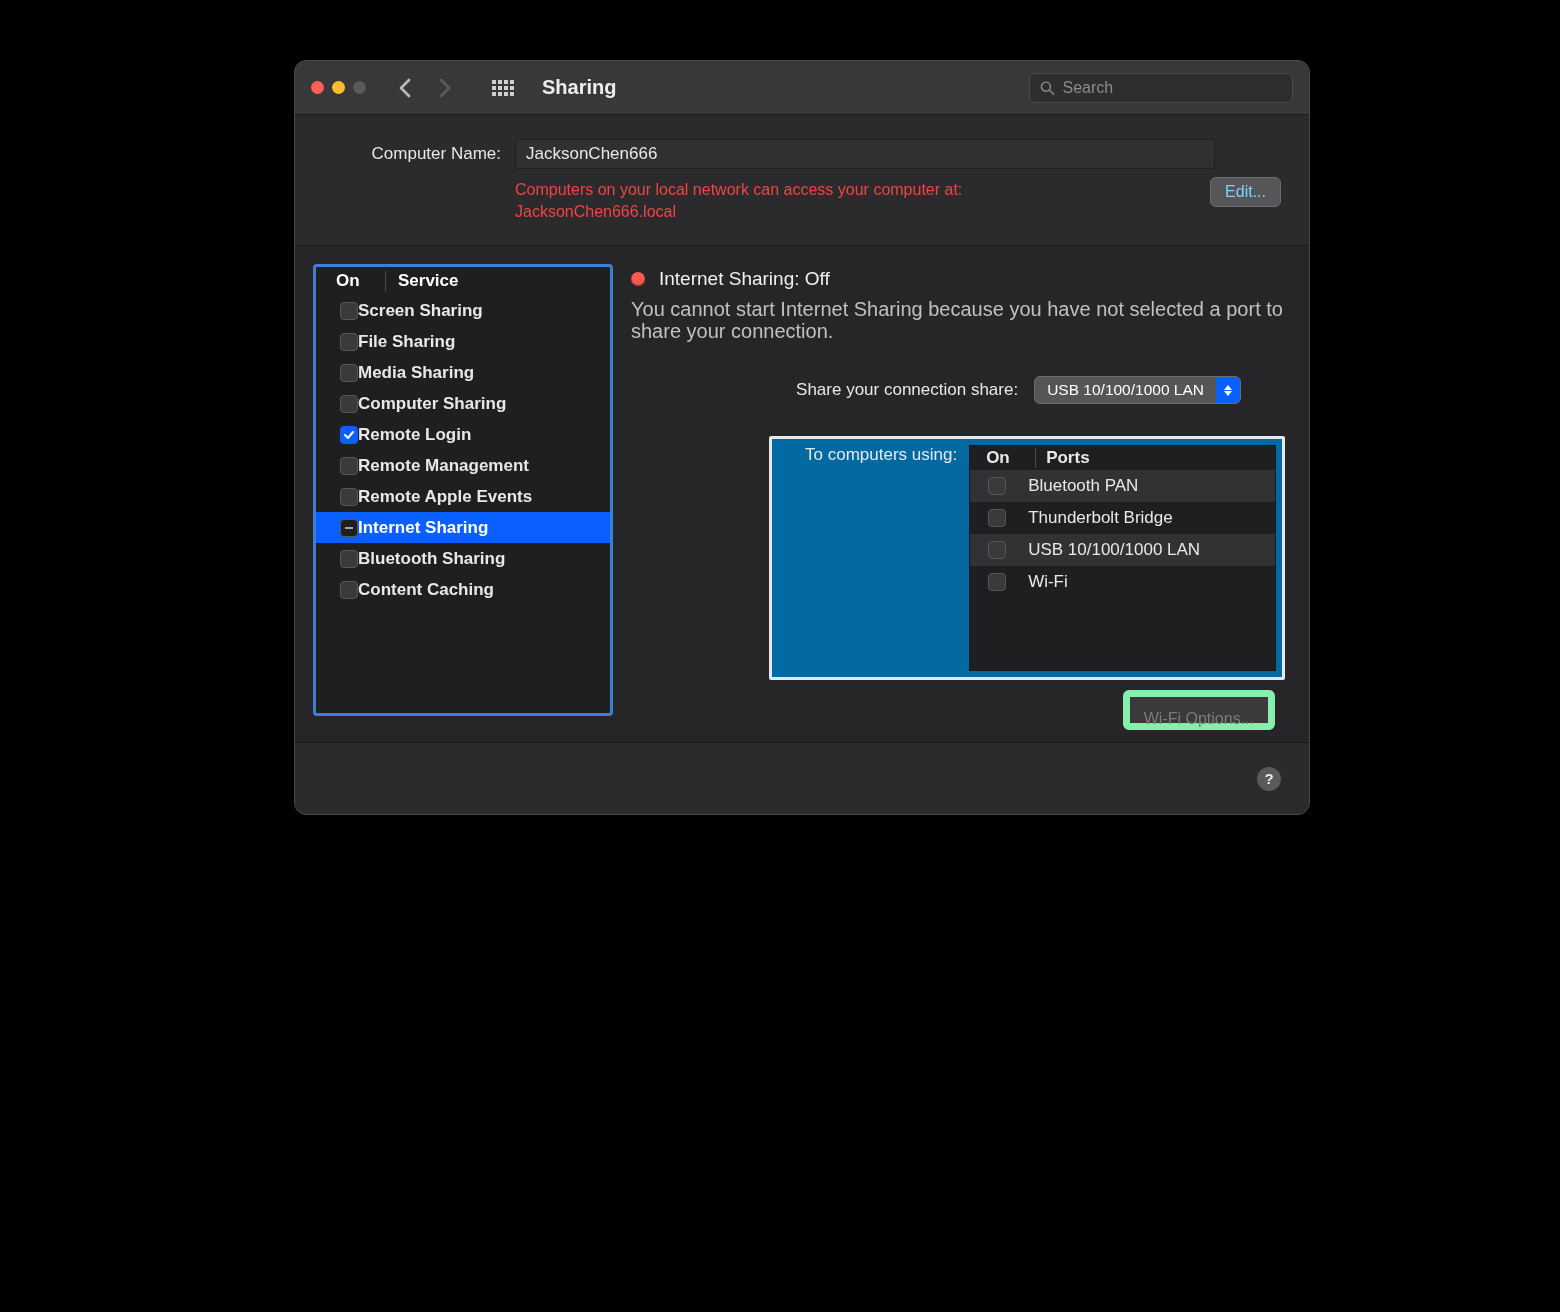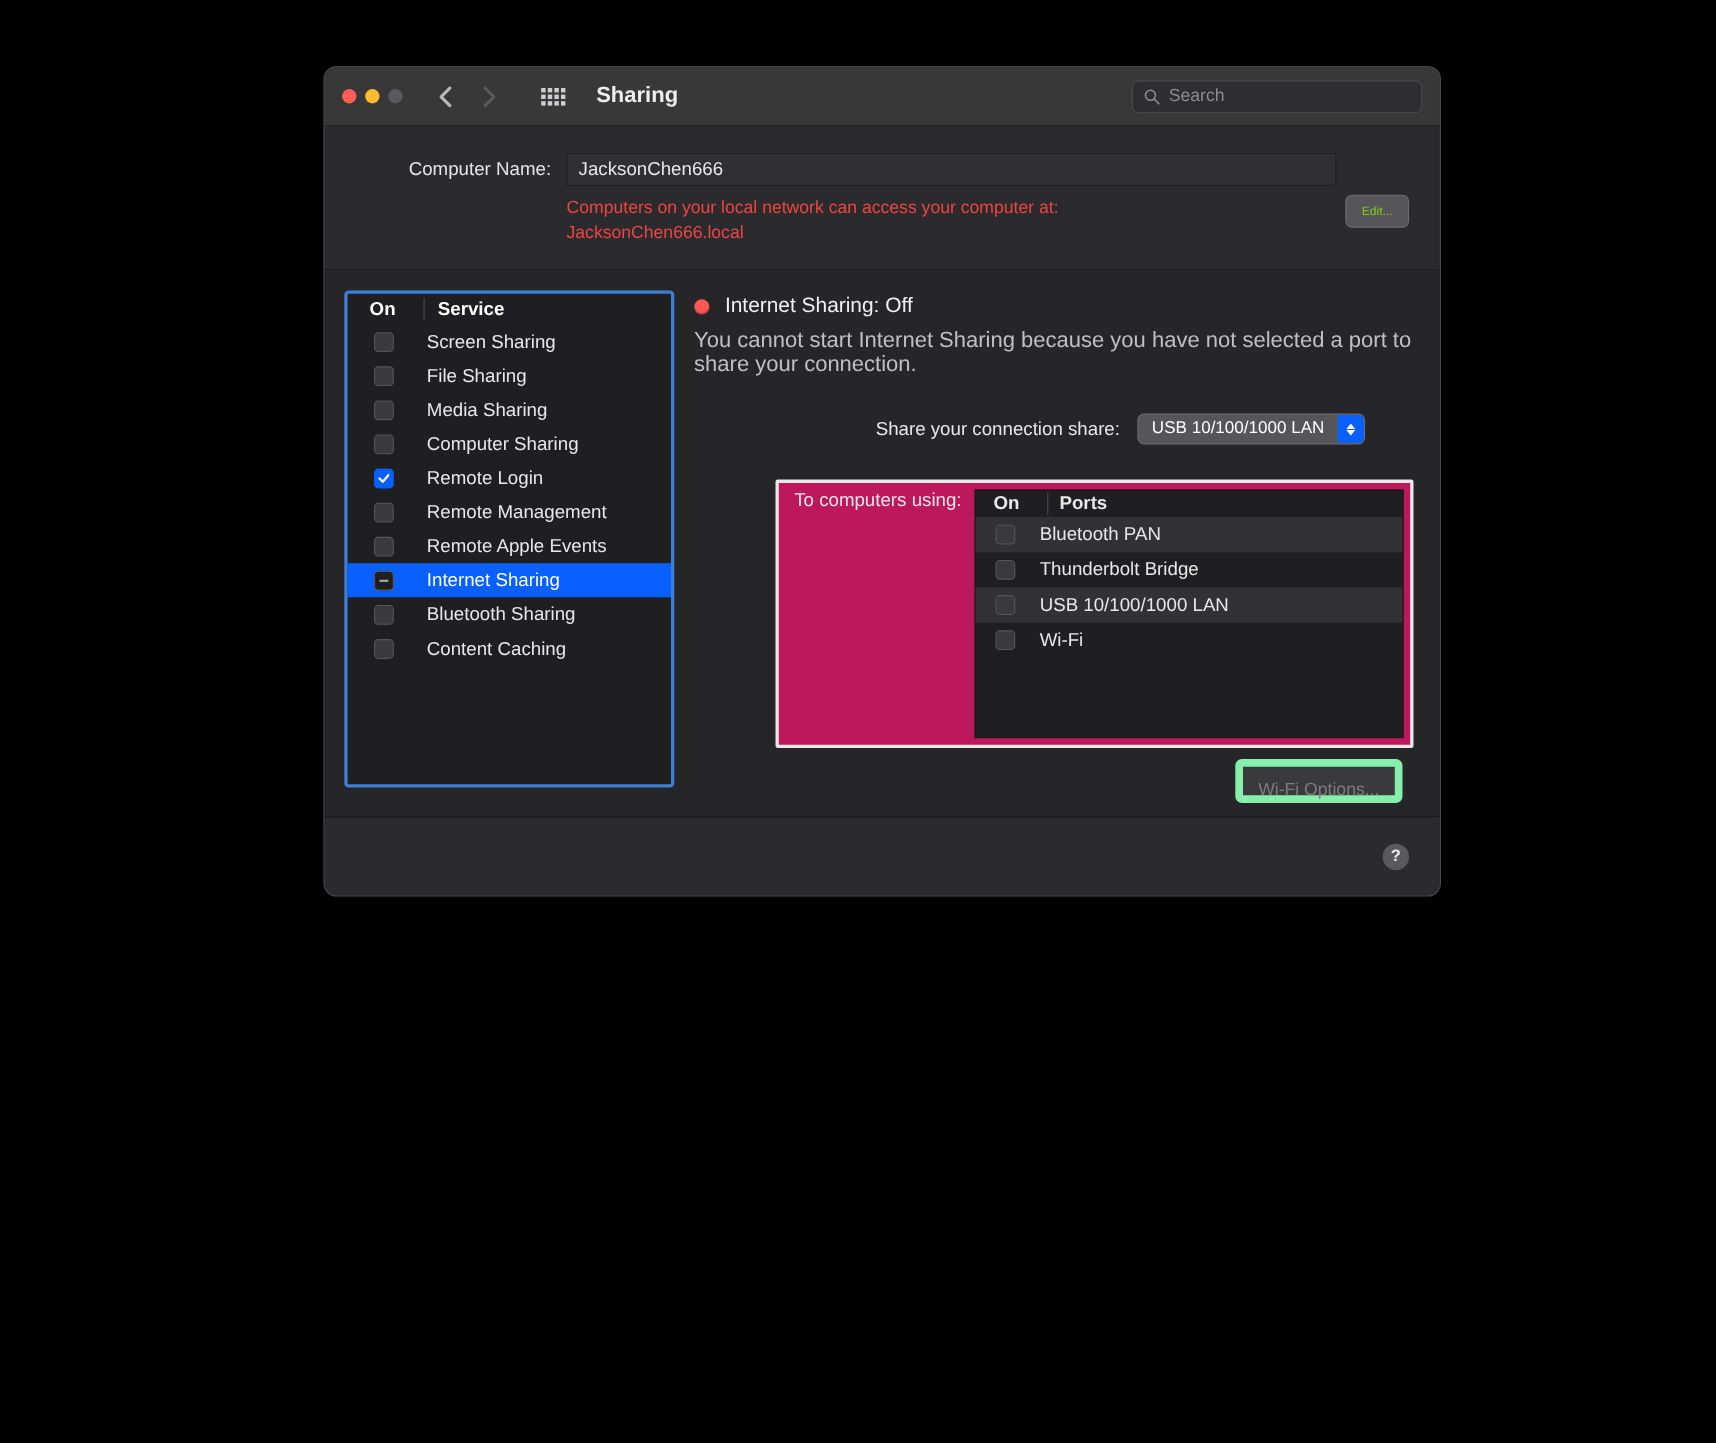--- a/index.html
+++ b/index.html
@@ -64,21 +64,21 @@
       flex: 0 0 700px; height: 30px; background: #303032; border: 1px solid #202022;
       border-radius: 2px; padding: 0 10px; color: #e8e8e8; font-size: 17px;
     }
     .desc-row { display: flex; margin-top: 10px; }
     .desc-indent { min-width: 192px; }
     .desc-text { flex: 1; color: #ef4444; font-size: 16px; line-height: 22px; padding-right: 16px; }
     .desc-text .line2 { display: block; }
     .edit-btn {
       align-self: flex-start; margin-top: -2px;
       height: 30px; padding: 0 14px; background: #565658; border: 1px solid #6c6c6e;
-      border-radius: 6px; color: #84cc16; font-size: 11px; cursor: pointer;
+      border-radius: 6px; color: #7dd3fc; font-size: 16px; cursor: pointer;
     }
     
     .lower { display: flex; padding: 18px 24px 12px 18px; gap: 18px; background: #262628; }
     
     .services-box {
       width: 300px; height: 452px; border: 3px solid #3e7fd6; border-radius: 4px;
       background: #1f1f21; display: flex; flex-direction: column;
       font-size: 17px;
     }
     .svc-header { display: flex; padding: 4px 12px 4px 20px; font-weight: 700; color: #fff; }
@@ -87,21 +87,21 @@
     .svc-row { display: flex; align-items: center; height: 31px; padding-left: 24px; }
     .svc-row.selected { background: #0a60ff; }
     .svc-row .chk {
       width: 18px; height: 18px; border-radius: 4px; background: #3a3a3c;
       border: 1px solid #55555a; display: flex; align-items: center; justify-content: center;
     }
     .svc-row .chk.checked { background: #0a60ff; border-color: #0a60ff; }
     .svc-row .chk.checked svg { display: block; }
     .svc-row .chk svg { display: none; }
     .svc-row .chk.indet { background: #1f1f21; }
-    .svc-row .svc-label { padding-left: 30px; color: #e8e8e8; }
+    .svc-row .svc-label { color: #e8e8e8; font-weight: bold; }
     .svc-row.selected .svc-label { color: #fff; }
     .svc-row.selected .chk.indet::after {
       content: ""; width: 8px; height: 2px; background: rgba(255,255,255,0.6);
     }
     
     .detail { flex: 1; display: flex; flex-direction: column; padding-top: 4px; }
     .status-row { display: flex; align-items: center; gap: 14px; }
     .status-dot { width: 14px; height: 14px; border-radius: 50%; background: #ff5a52; box-shadow: inset 0 -1px 2px rgba(0,0,0,0.4); }
     .status-title { font-size: 19px; color: #f0f0f2; }
     .status-desc { margin-top: 8px; color: #c0c0c2; font-size: 20px; line-height: 22px; }
@@ -117,22 +117,22 @@
       display: flex; flex-direction: column; align-items: center; justify-content: center; gap: 1px;
     }
     .dropdown .dd-caret::before, .dropdown .dd-caret::after {
       content: ""; width: 0; height: 0; border-left: 4px solid transparent; border-right: 4px solid transparent;
     }
     .dropdown .dd-caret::before { border-bottom: 5px solid #fff; }
     .dropdown .dd-caret::after { border-top: 5px solid #fff; }
     
     .ports-wrap { margin-top: 32px; display: flex; justify-content: flex-end; }
     .ports-panel {
-      border: 3px solid #e8e8e8; border-radius: 2px; width: 580px; height: 244px;
-      display: flex; background: #be185d;
+      border: 3px solid #e8e8e8; border-radius: 2px; width: 516px; height: 244px;
+      display: flex; background: #0369a1; padding-left: 19px;
     }
     .ports-left { padding: 6px 12px 6px 14px; }
     .ports-label { color: #e8e8ea; font-size: 17px; }
     .ports-list {
       flex: 1; border: 1px solid #1a1a1c; margin: 6px 6px 6px 0; background: #1f1f21;
       display: flex; flex-direction: column;
     }
     .ports-header { display: flex; padding: 2px 8px 2px 16px; font-weight: 700; border-bottom: 0; }
     .ports-header .col-on { width: 50px; border-right: 1px solid #4c4c4e; }
     .ports-header .col-ports { padding-left: 10px; }

